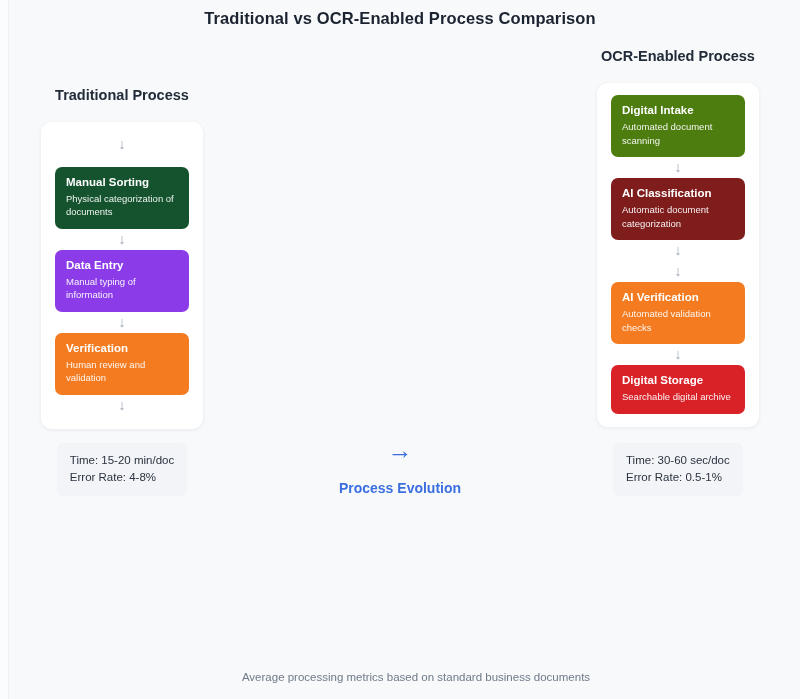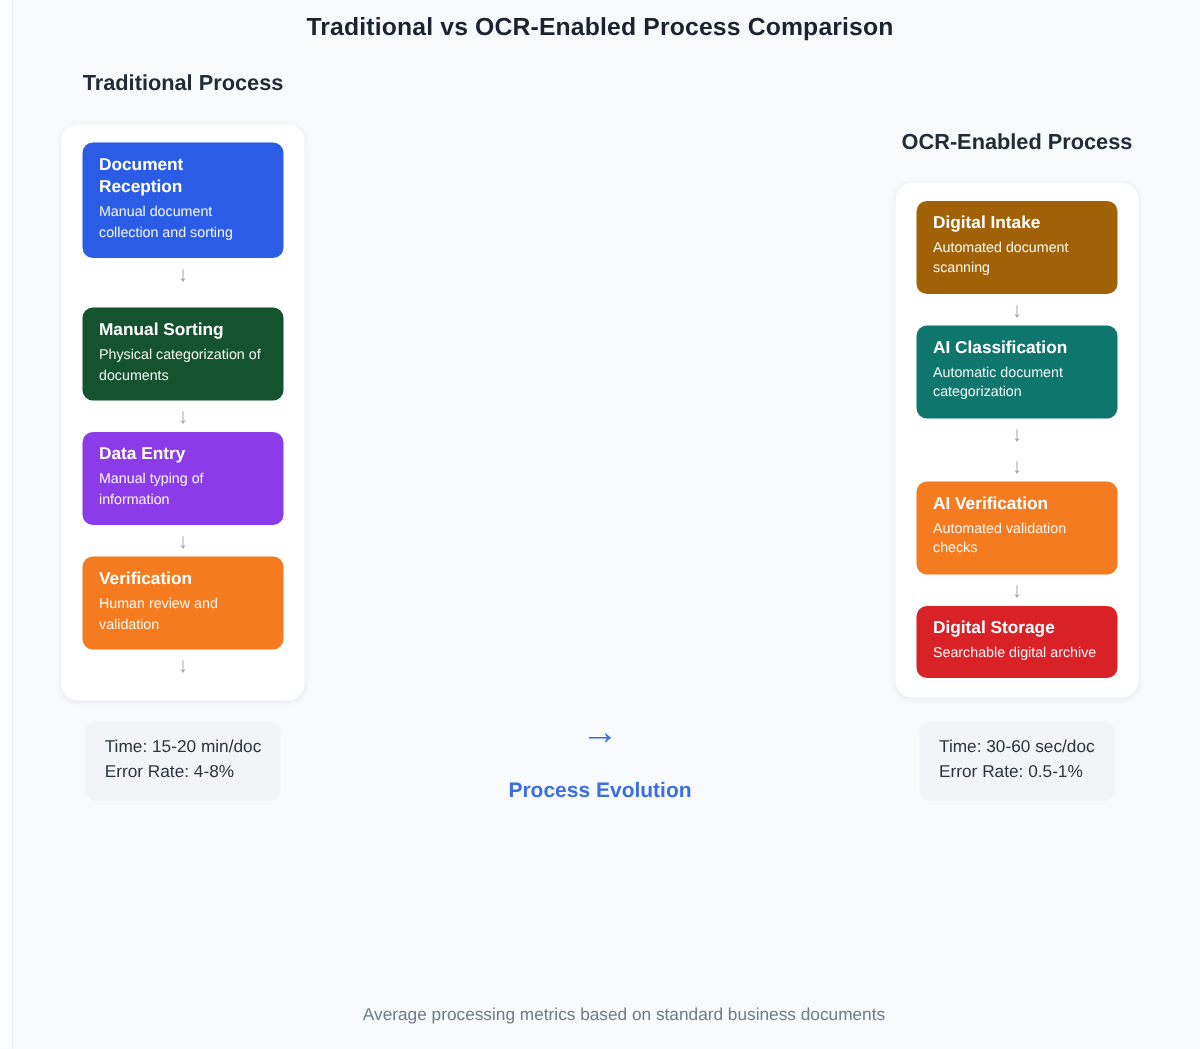--- a/index.html
+++ b/index.html
@@ -127,24 +127,20 @@
 
 <div class="page-edge"></div>
 
 <div class="page-title">Traditional vs OCR-Enabled Process Comparison</div>
 
 <div class="columns">
 
   <div class="col col-left">
     <div class="col-title">Traditional Process</div>
     <div class="flow-card" id="left-flow">
-        <div class="step" style="background: rgb(43, 92, 230);">
-          <div class="step-title">Document Reception</div>
-          <div class="step-desc">Manual document collection and sorting</div>
-        </div>
         <div class="arrow-down">↓</div>
         <div class="step" style="background: #14532d; margin-top: 12px;">
           <div class="step-title">Manual Sorting</div>
           <div class="step-desc">Physical categorization of documents</div>
         </div>
         <div class="arrow-down">↓</div>
         <div class="step" style="background: rgb(139, 60, 232);">
           <div class="step-title">Data Entry</div>
           <div class="step-desc">Manual typing of information</div>
         </div>
@@ -162,26 +158,26 @@
   </div>
 
   <div class="center-col">
     <div class="center-arrow">→</div>
     <div class="center-label">Process Evolution</div>
   </div>
 
   <div class="col col-right">
     <div class="col-title">OCR-Enabled Process</div>
     <div class="flow-card" id="right-flow">
-        <div class="step" style="background: #a16207;">
+        <div class="step" style="background: #4d7c0f;">
           <div class="step-title">Digital Intake</div>
           <div class="step-desc">Automated document scanning</div>
         </div>
         <div class="arrow-down">↓</div>
-        <div class="step" style="background: #0f766e;">
+        <div class="step" style="background: #7f1d1d;">
           <div class="step-title">AI Classification</div>
           <div class="step-desc">Automatic document categorization</div>
         </div>
         <div class="arrow-down">↓</div>
         <div class="arrow-down">↓</div>
         <div class="step" style="background: rgb(244, 123, 32);">
           <div class="step-title">AI Verification</div>
           <div class="step-desc">Automated validation checks</div>
         </div>
         <div class="arrow-down">↓</div>

